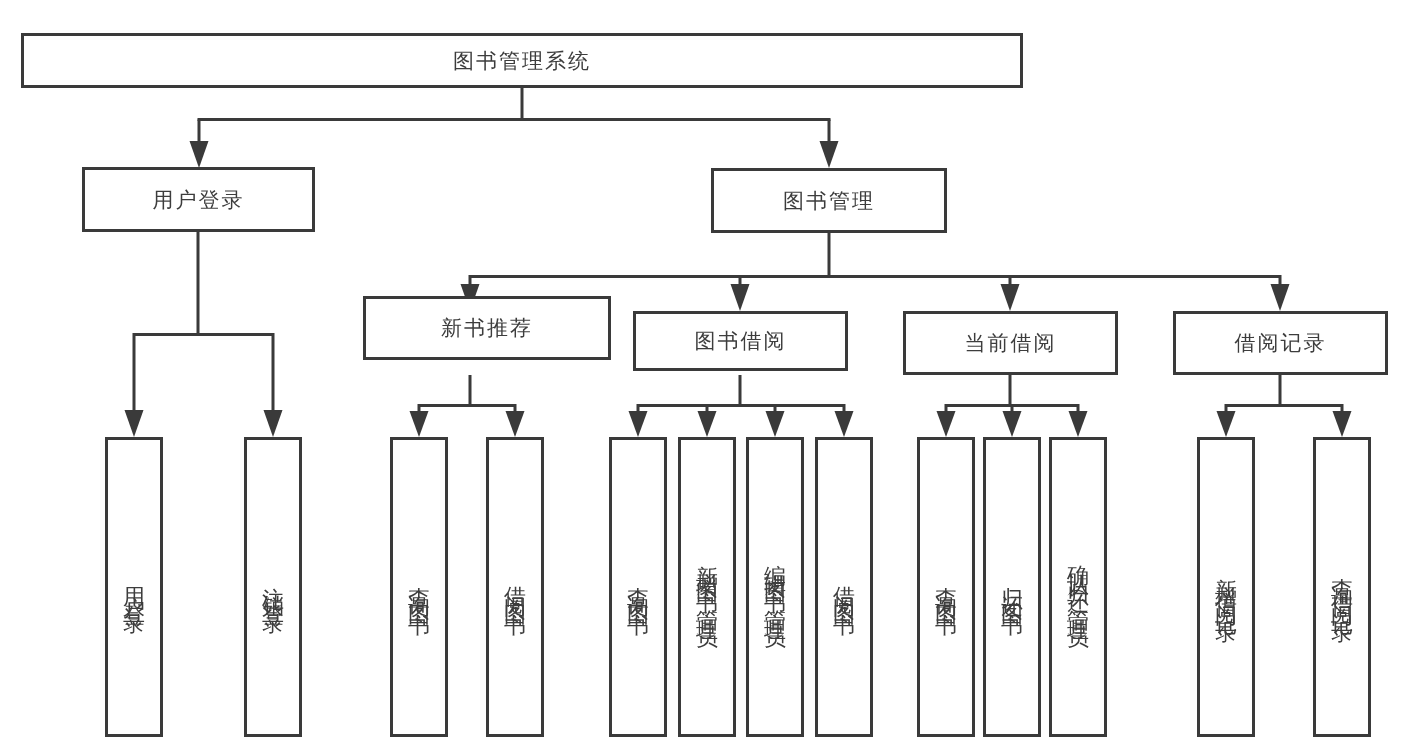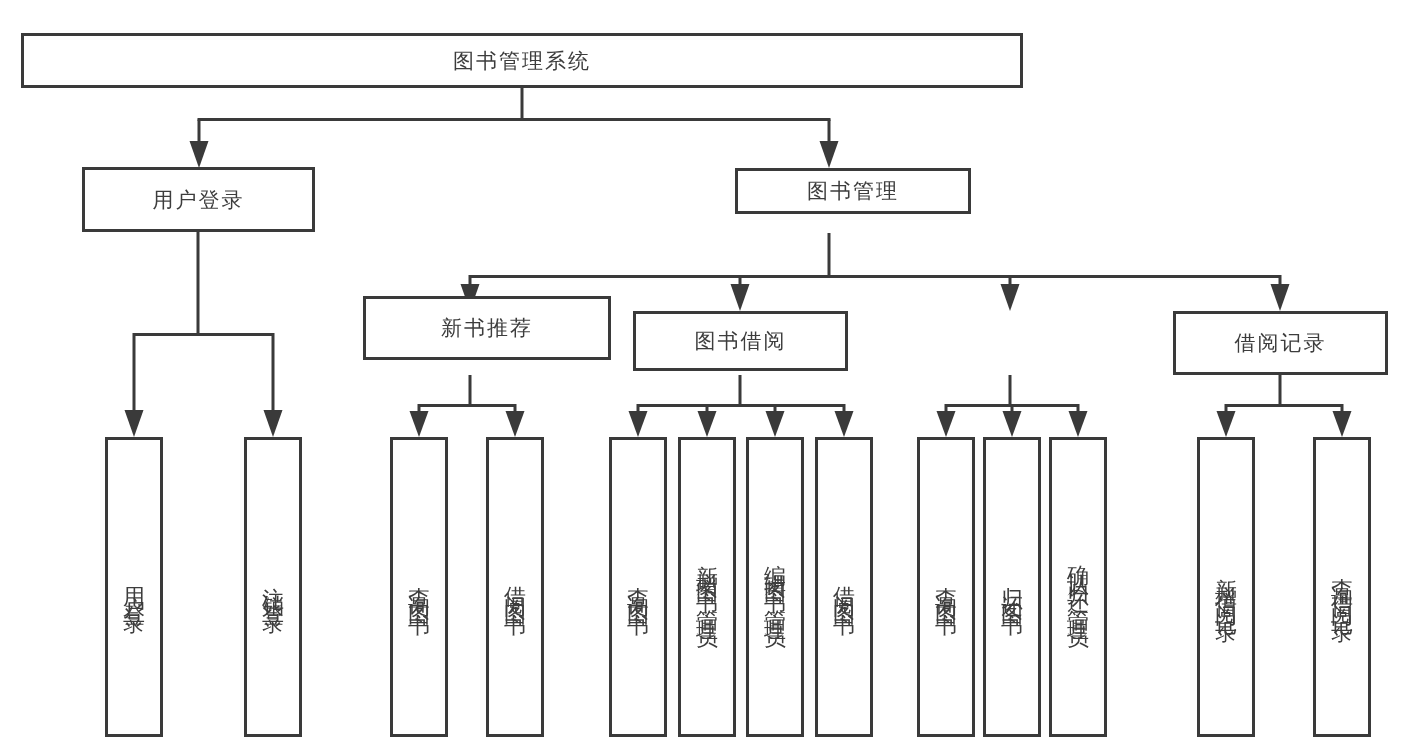--- a/index.html
+++ b/index.html
@@ -113,29 +113,32 @@
     </g>
   </svg>
 
   <div class="hnode" style="left:21px; top:13px; width:1002px; height:55px;margin-top:20px;">
     <span>图书管理系统</span>
   </div>
 
   <div class="hnode" style="left:82px; top:167px; width:233px; height:65px;">
     <span>用户登录</span>
   </div>
-  <div class="hnode" style="left:735px; top:168px; width:236px; height:46px;align-items:center;">
+  <div class="hnode" style="left:711px; top:168px; width:236px; height:65px;align-items:center;">
     <span>图书管理</span>
   </div>
 
   <div class="hnode" style="left:363px; top:296px; width:248px; height:64px;align-items:center;">
     <span>新书推荐</span>
   </div>
   <div class="hnode" style="left:633px; top:311px; width:215px; height:60px;">
     <span>图书借阅</span>
+  </div>
+  <div class="hnode" style="left:903px; top:311px; width:215px; height:64px;">
+    <span>当前借阅</span>
   </div>
   <div class="hnode" style="left:1173px; top:311px; width:215px; height:64px;">
     <span>借阅记录</span>
   </div>
 
   <div class="vnode" style="left:105px;">
     <span>用户登录</span>
   </div>
   <div class="vnode" style="left:244px;">
     <span>注销登录</span>

